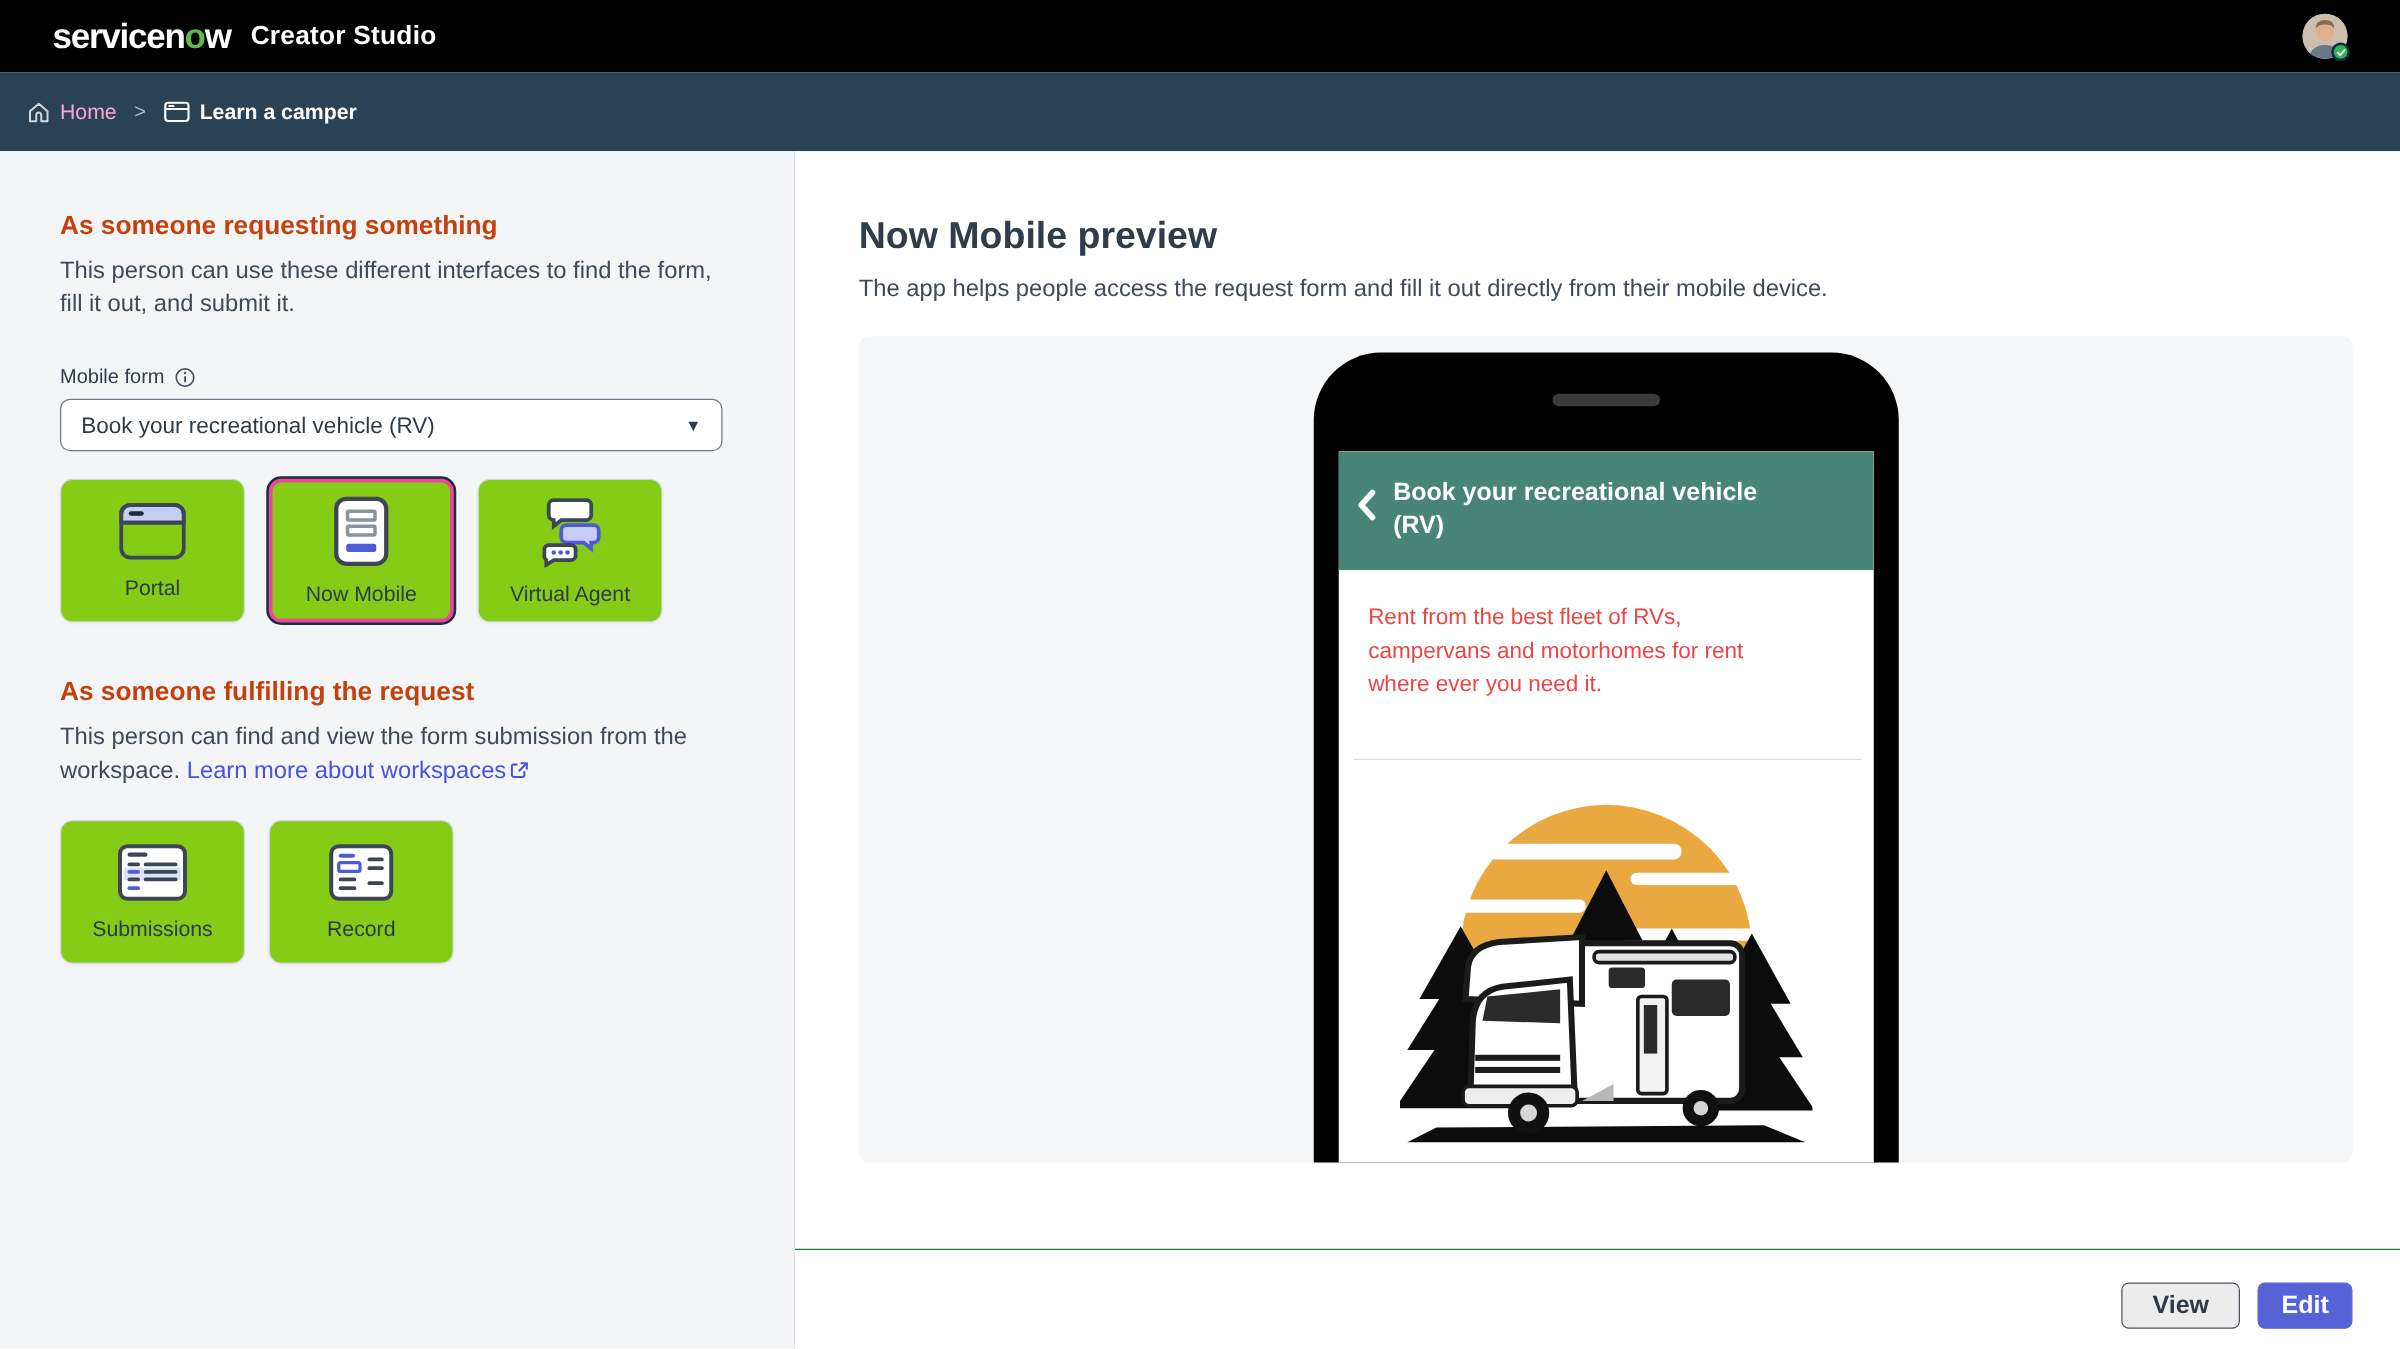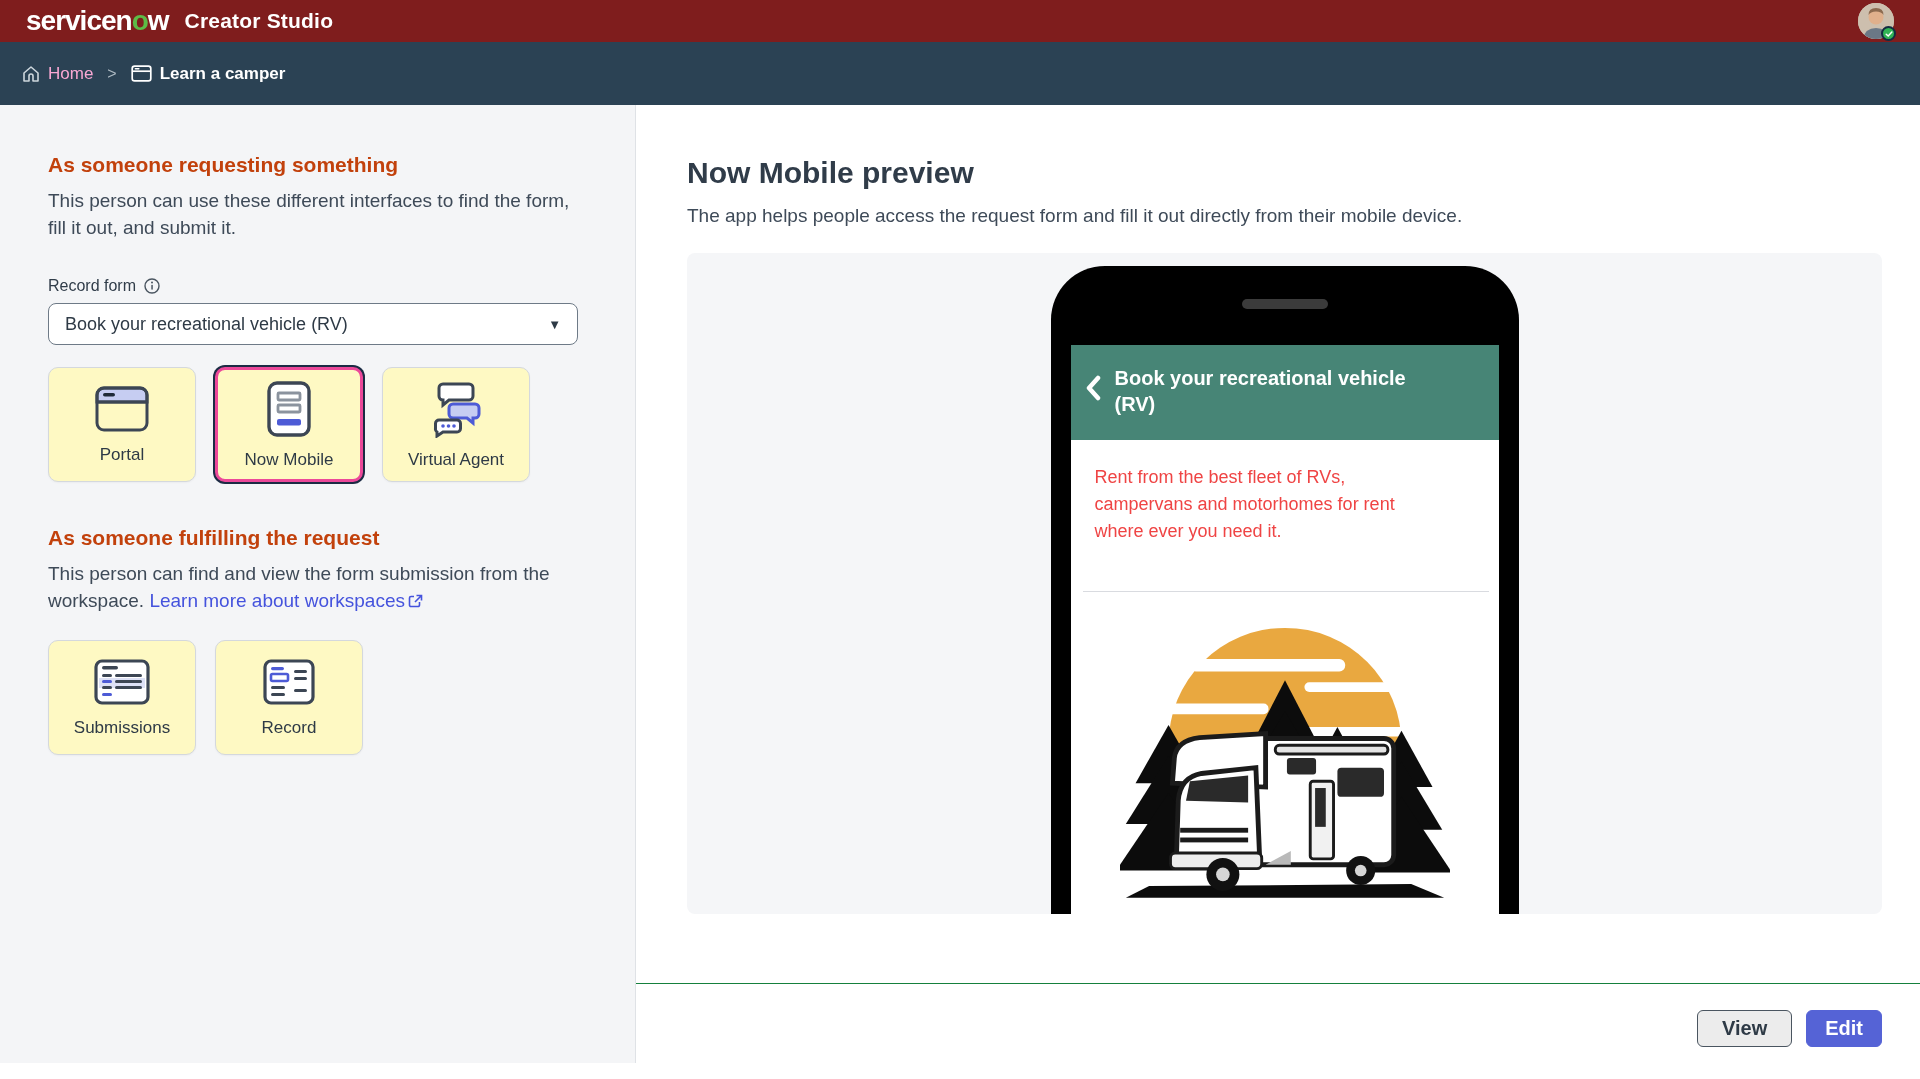--- a/index.html
+++ b/index.html
@@ -5,22 +5,22 @@
   * { box-sizing: border-box; margin: 0; padding: 0; }
   html,body { width:1920px; height:1079px; }
   body {
     font-family: "Liberation Sans", sans-serif;
     overflow: hidden;
     background: #fff;
     color: #303c49;
   }
   
   .topbar {
-    height: 42px; background: #7f1d1d;
-    display: flex; align-items: center; padding: 0 26px;
+    height: 58px; background: #000000;
+    display: flex; align-items: center; padding: 0 42px;
   }
   .logo { font-size: 28px; font-weight: bold; color: #fff; letter-spacing: -1px; display:flex; align-items:baseline; }
   .logo .green-o { color: #5dbb46; }
   .app-title { color:#fff; font-size: 21px; font-weight: bold; margin-left: 16px; letter-spacing: .2px; }
   .avatar-wrap { margin-left: auto; position: relative; width: 36px; height: 36px; cursor: pointer; }
   .avatar { width: 36px; height: 36px; border-radius: 50%; background: #cdbfae; overflow: hidden; display:block; }
   .status-badge {
     position:absolute; right:-2px; bottom:-2px; width:15px; height:15px; border-radius:50%;
     background:#31b455; border:2px solid #132c41; display:flex; align-items:center; justify-content:center;
   }
@@ -47,21 +47,21 @@
   .field-label-row { display:flex; align-items:center; gap:8px; margin-bottom:8px; }
   .field-label { font-size:16px; color:#303c49; }
   .info-icon { width:16px; height:16px; cursor:pointer; display:inline-flex; }
   .select-box {
     width:530px; height:42px; background:#fff; border:1px solid #6e7a87; border-radius:8px;
     display:flex; align-items:center; padding:0 16px; font-size:18px; color:#2e3a46; cursor:pointer;
   }
   .select-box .caret { margin-left:auto; font-size:13px; color:#2e3a46; }
   .cards-row { display:flex; gap:19px; margin-top:22px; }
   .option-card {
-    width:148px; height:115px; background:#fef9c3; border:1px solid #d4d8dd; border-radius:10px;
+    width:148px; height:115px; background:#84cc16; border:1px solid #d4d8dd; border-radius:10px;
     display:flex; flex-direction:column; align-items:center; justify-content:center; gap:12px;
     cursor:pointer; box-shadow: 0 1px 2px rgba(20,30,40,.04);
   }
   .option-card.selected { border:3px solid #ec4899; box-shadow: 0 0 0 2px #1c2b44; }
   .option-label { font-size:17px; color:#2e3a46; }
   .sect-fulfilling { margin-top:44px; }
   .link { color:#4553dd; cursor:pointer; }
   .ext-icon { display:inline-block; vertical-align:-2px; margin-left:3px; }
   
   h2.preview-title { font-size:30px; line-height:40px; font-weight:600; color:#303c49; margin-bottom:12px; }
@@ -135,21 +135,21 @@
 
 <div class="main">
 
   <aside class="left-panel">
 
     <section class="sect-requesting">
       <div class="subhead">As someone requesting something</div>
       <p class="body-text">This person can use these different interfaces to find the form, fill it out, and submit it.</p>
 
       <div class="field-label-row">
-        <span class="field-label">Record form</span>
+        <span class="field-label">Mobile form</span>
         <span class="info-icon">
           <svg viewBox="0 0 16 16">
               <circle cx="8" cy="8" r="7" fill="none" stroke="#4a5560" stroke-width="1.4"></circle>
               <rect x="7.3" y="6.8" width="1.5" height="5" rx="0.7" fill="#4a5560"></rect>
               <circle cx="8" cy="4.4" r="1" fill="#4a5560"></circle>
             </svg>
         </span>
       </div>
       <div class="select-box">
         <span>Book your recreational vehicle (RV)</span>

